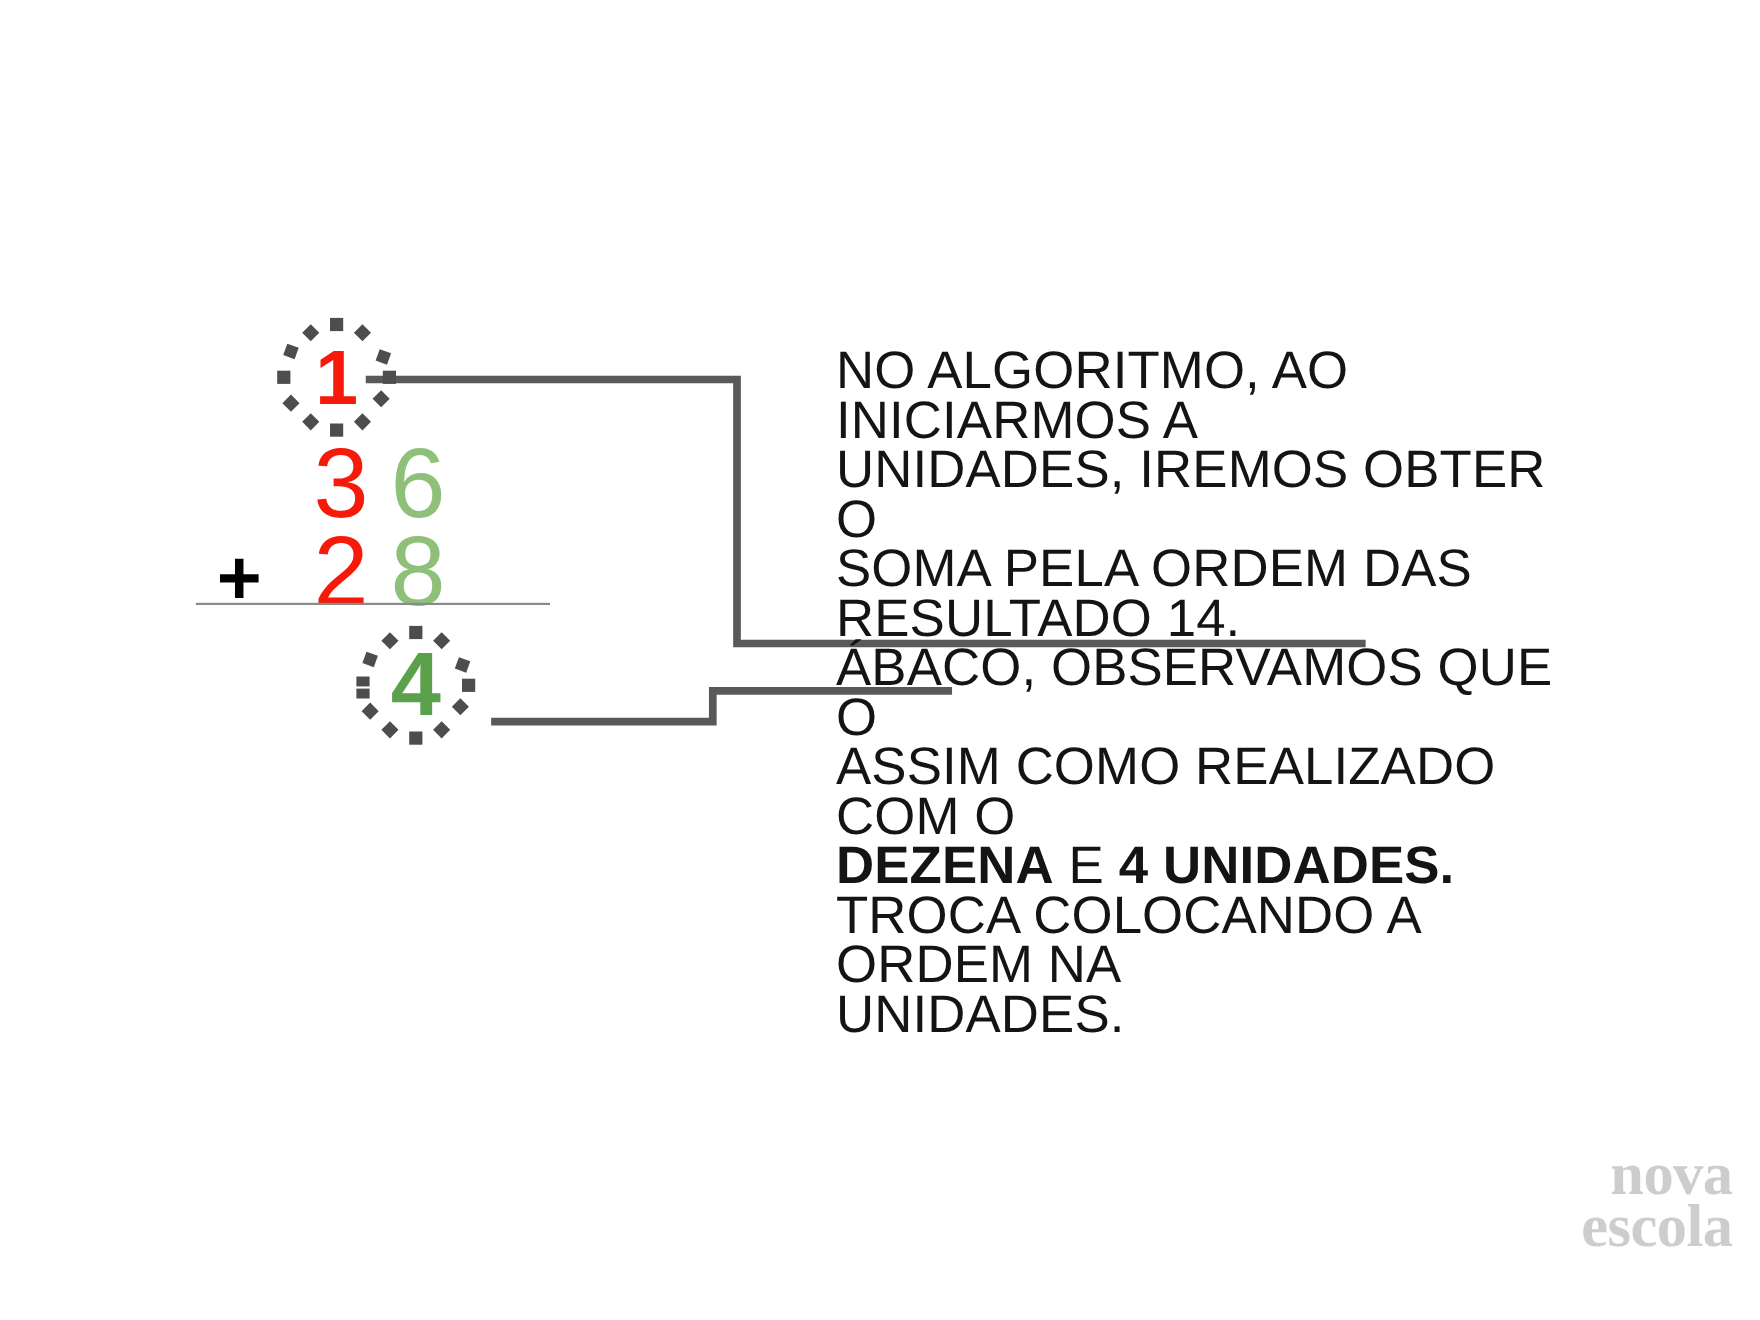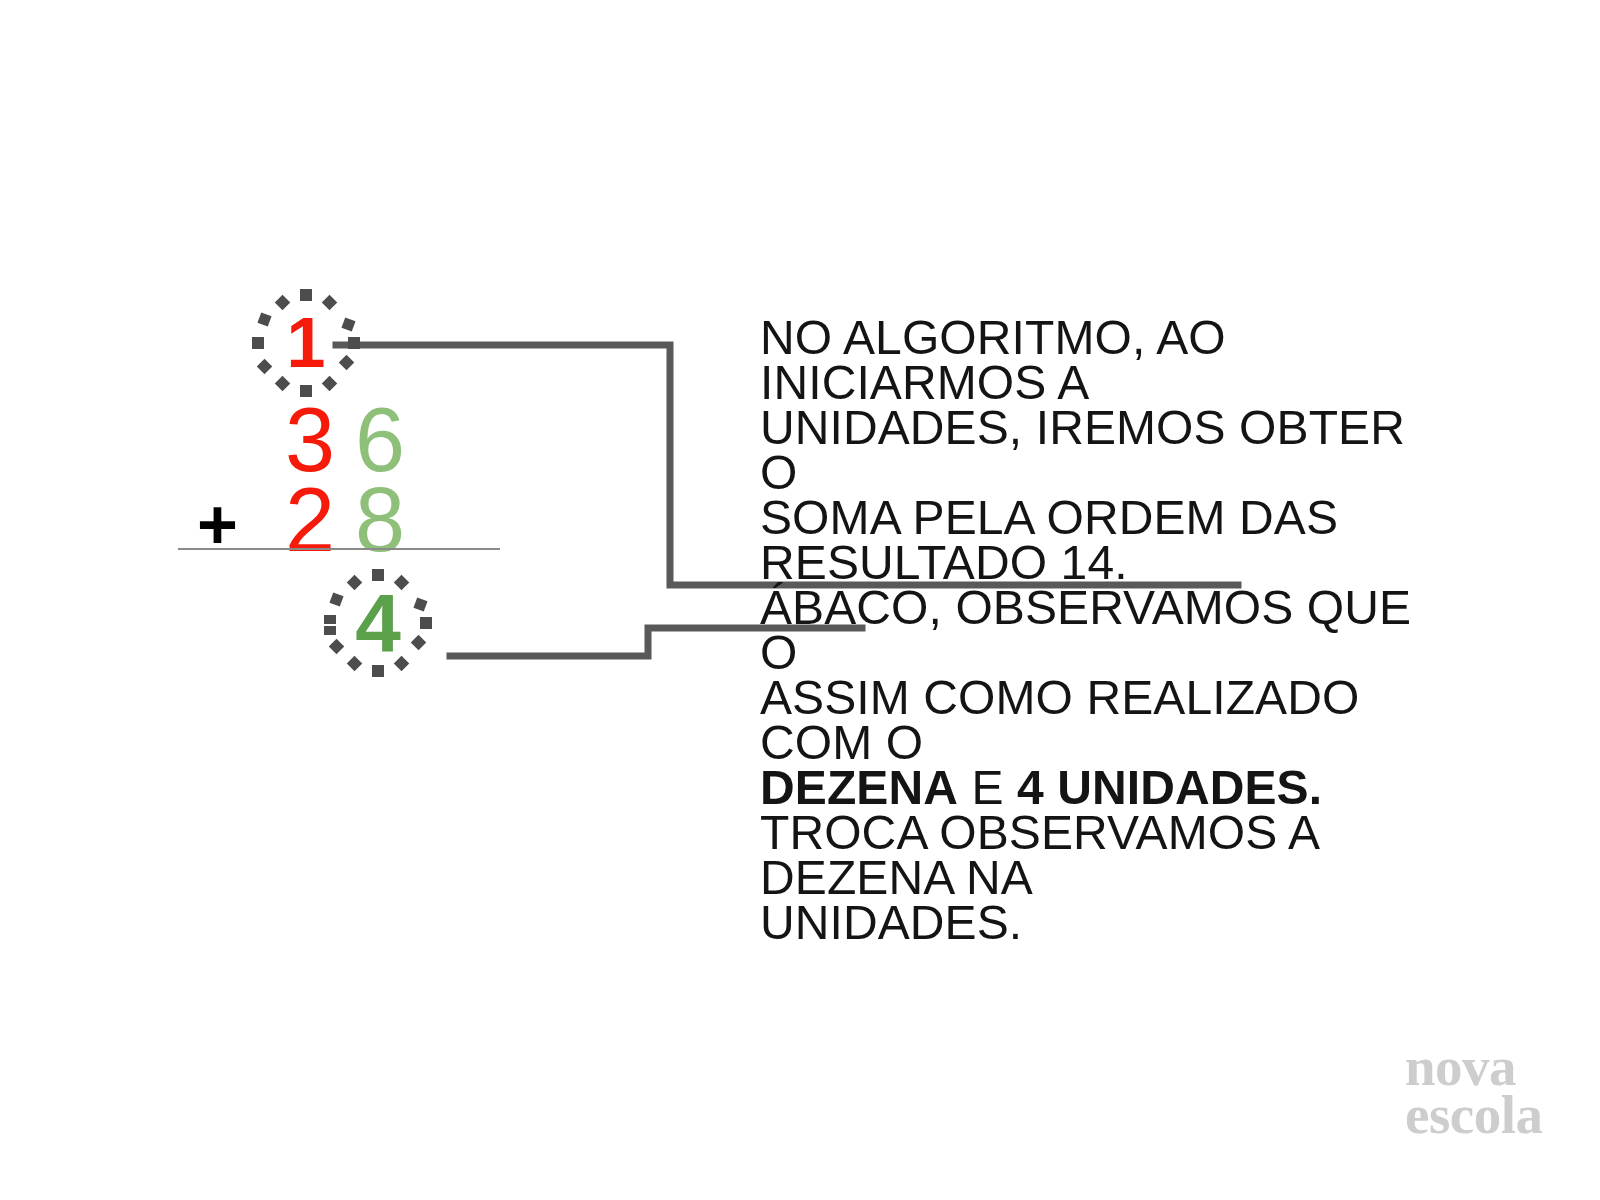--- a/index.html
+++ b/index.html
@@ -112,21 +112,21 @@
     position: absolute;
     left: 1405px;
     top: 1043px;
     width: 170px;
     z-index: 4;
     font-family: "Liberation Serif", serif;
     font-weight: 700;
     font-size: 55px;
     line-height: 48px;
     color: #cdcdcd;
-    text-align: left;
+    text-align: right;
     letter-spacing: -0.5px;
   }
   #logo span { display: block; }
 </style>
 </head>
 <body>
 
 <div id="stage">
 
   <svg id="connector-layer" viewBox="0 0 1600 1200" width="1600" height="1200">
@@ -188,21 +188,21 @@
 
   <div id="explanation">
     <p>
       <span class="txt-line">NO ALGORITMO, AO INICIARMOS A</span>
       <span class="txt-line">UNIDADES, IREMOS OBTER O</span>
       <span class="txt-line">SOMA PELA ORDEM DAS</span>
       <span class="txt-line">RESULTADO 14.</span>
       <span class="txt-line">ÁBACO, OBSERVAMOS QUE O</span>
       <span class="txt-line">ASSIM COMO REALIZADO COM O</span>
       <span class="txt-line"><b>DEZENA</b><span> E </span><b>4 UNIDADES.</b></span>
-      <span class="txt-line">TROCA OBSERVAMOS A DEZENA NA</span>
+      <span class="txt-line">TROCA COLOCANDO A ORDEM NA</span>
       <span class="txt-line">UNIDADES.</span>
     </p>
   </div>
 
   <div id="logo">
     <span>nova</span>
     <span>escola</span>
   </div>
 
 </div>

